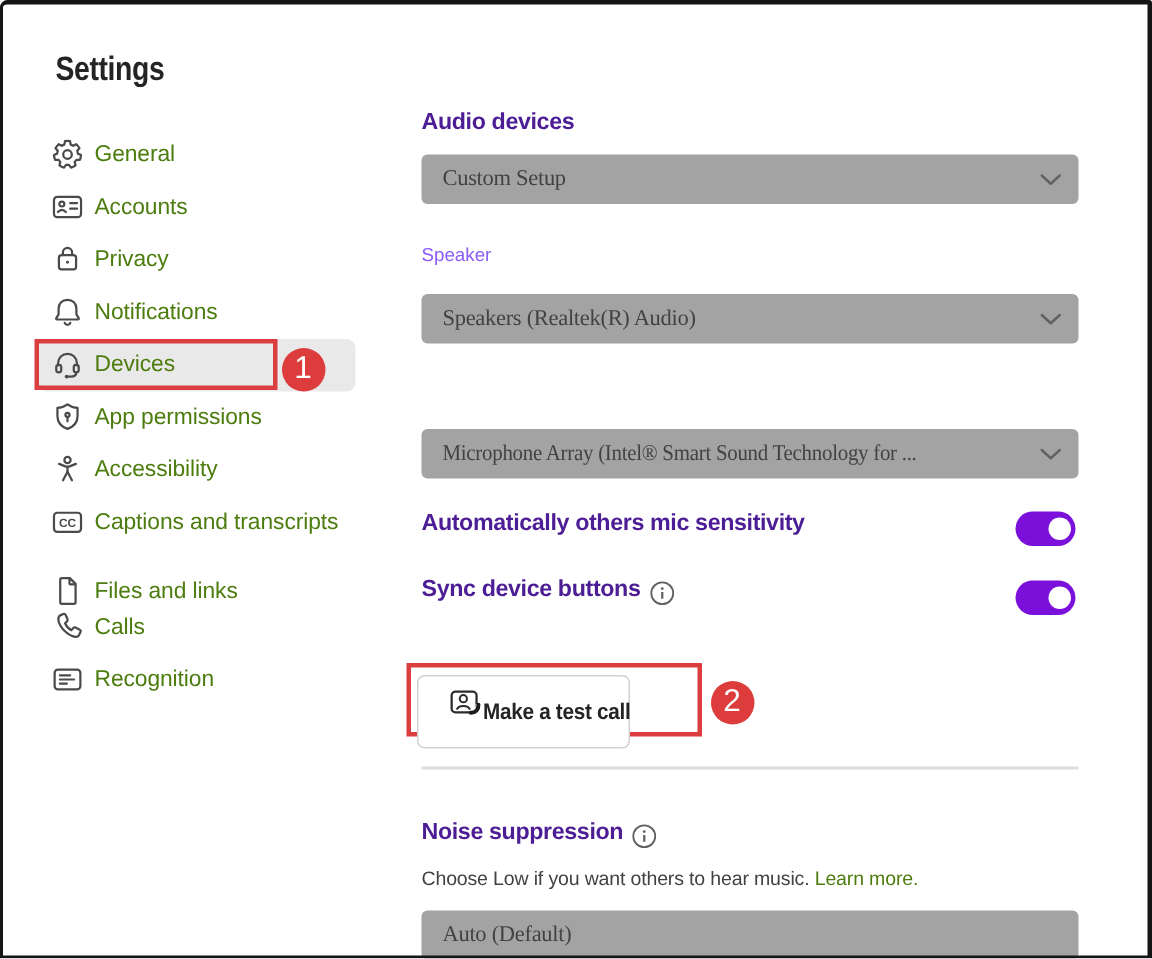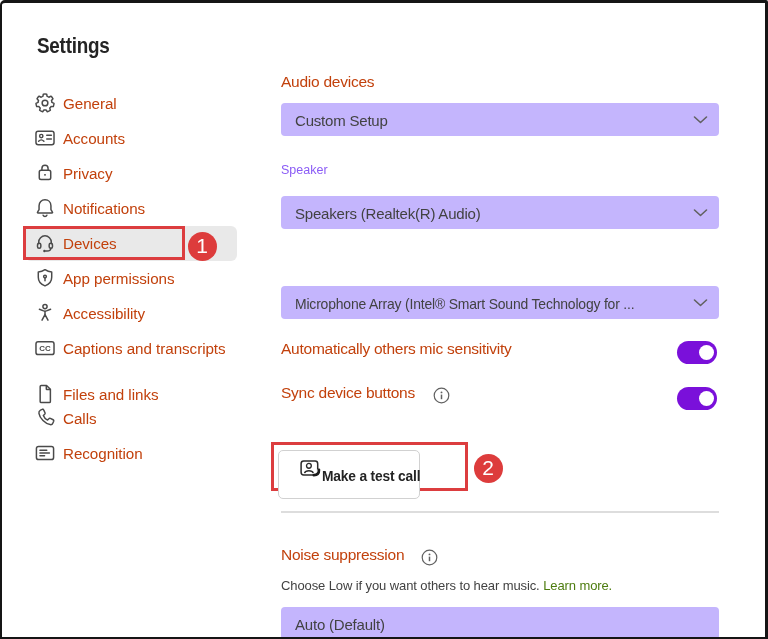--- a/index.html
+++ b/index.html
@@ -2,27 +2,27 @@
 <html><head>
 <meta charset="utf-8">
 <style>
   html,body{margin:0;padding:0;}
   body{font-family:"Liberation Sans",sans-serif;background:#fff;}
   .frame{position:relative;width:768px;height:639px;background:#fff;overflow:hidden;}
   .border-ov{position:absolute;inset:0;border:2px solid #151515;border-top-width:3px;border-right-width:3px;border-radius:5px 2px 0 0;pointer-events:none;z-index:50;}
   .title{position:absolute;left:37px;top:32.5px;font-size:22.5px;font-weight:700;color:#242424;letter-spacing:-0.3px;transform:scaleX(0.84);transform-origin:left top;}
   .srow{position:absolute;height:35px;display:flex;align-items:center;}
   .srow .ic{position:absolute;left:9px;top:6.5px;width:22px;height:22px;}
-  .srow .lbl{position:absolute;left:38px;top:50%;transform:translateY(-50%);font-size:15.2px;color:#c2410c;white-space:nowrap;letter-spacing:-0.05px;text-align:center;}
+  .srow .lbl{position:absolute;left:38px;top:50%;transform:translateY(-50%);font-size:15.2px;color:#4d7c0f;white-space:nowrap;letter-spacing:-0.05px;text-align:center;}
   .pill{position:absolute;left:25px;top:225.5px;width:212px;height:35px;background:#e9e9e9;border-radius:6px;}
   .redbox1{position:absolute;left:23px;top:226px;width:162px;height:34px;border:3.5px solid #dc3d3f;box-sizing:border-box;}
   .redcirc{position:absolute;width:29px;height:29px;background:#dd3c3c;border-radius:50%;color:#fff;display:flex;align-items:center;justify-content:center;font-size:21px;font-weight:400;z-index:5;}
-  .h1{position:absolute;font-size:15.5px;font-weight:400;color:#c2410c;white-space:nowrap;letter-spacing:-0.25px;}
+  .h1{position:absolute;font-size:15.5px;font-weight:700;color:#4c1d95;white-space:nowrap;letter-spacing:-0.25px;}
   .sub{position:absolute;font-size:12.5px;color:#8b5cf6;white-space:nowrap;}
-  .dd{position:absolute;left:281px;width:438px;height:33px;background:#c4b5fd;border-radius:4px;box-sizing:border-box;}
+  .dd{position:absolute;left:281px;width:438px;height:33px;background:#a3a3a3;border-radius:4px;box-sizing:border-box;font-family:Liberation Serif, serif;}
   .dd .t{position:absolute;left:14px;top:50%;transform:translateY(-50%);font-size:15px;color:#424242;white-space:nowrap;letter-spacing:-0.2px;}
   .dd svg{position:absolute;right:11px;top:50%;transform:translateY(-50%);}
   .toggle{position:absolute;left:677px;width:40px;height:23px;background:#7a10da;border-radius:12px;}
   .toggle .knob{position:absolute;right:3.5px;top:4px;width:15px;height:15px;background:#fff;border-radius:50%;}
   .btn{position:absolute;left:278px;top:450px;width:142px;height:49px;background:#fff;border:1px solid #d1d1d1;border-radius:5px;box-sizing:border-box;}
   .btn .bt{position:absolute;left:43px;top:50%;font-size:15px;font-weight:700;color:#242424;white-space:nowrap;letter-spacing:-0.2px;transform:translateY(-50%) scaleX(0.92);transform-origin:left center;}
   .redbox2{position:absolute;left:271px;top:442px;width:197px;height:49px;border:3.5px solid #dc3d3f;box-sizing:border-box;}
   .divider{position:absolute;left:281px;top:511px;width:438px;height:2px;background:#dddddd;}
   .body13{position:absolute;font-size:13px;color:#424242;white-space:nowrap;letter-spacing:-0.1px;}
   .lnk{color:#4d7c0f;}

